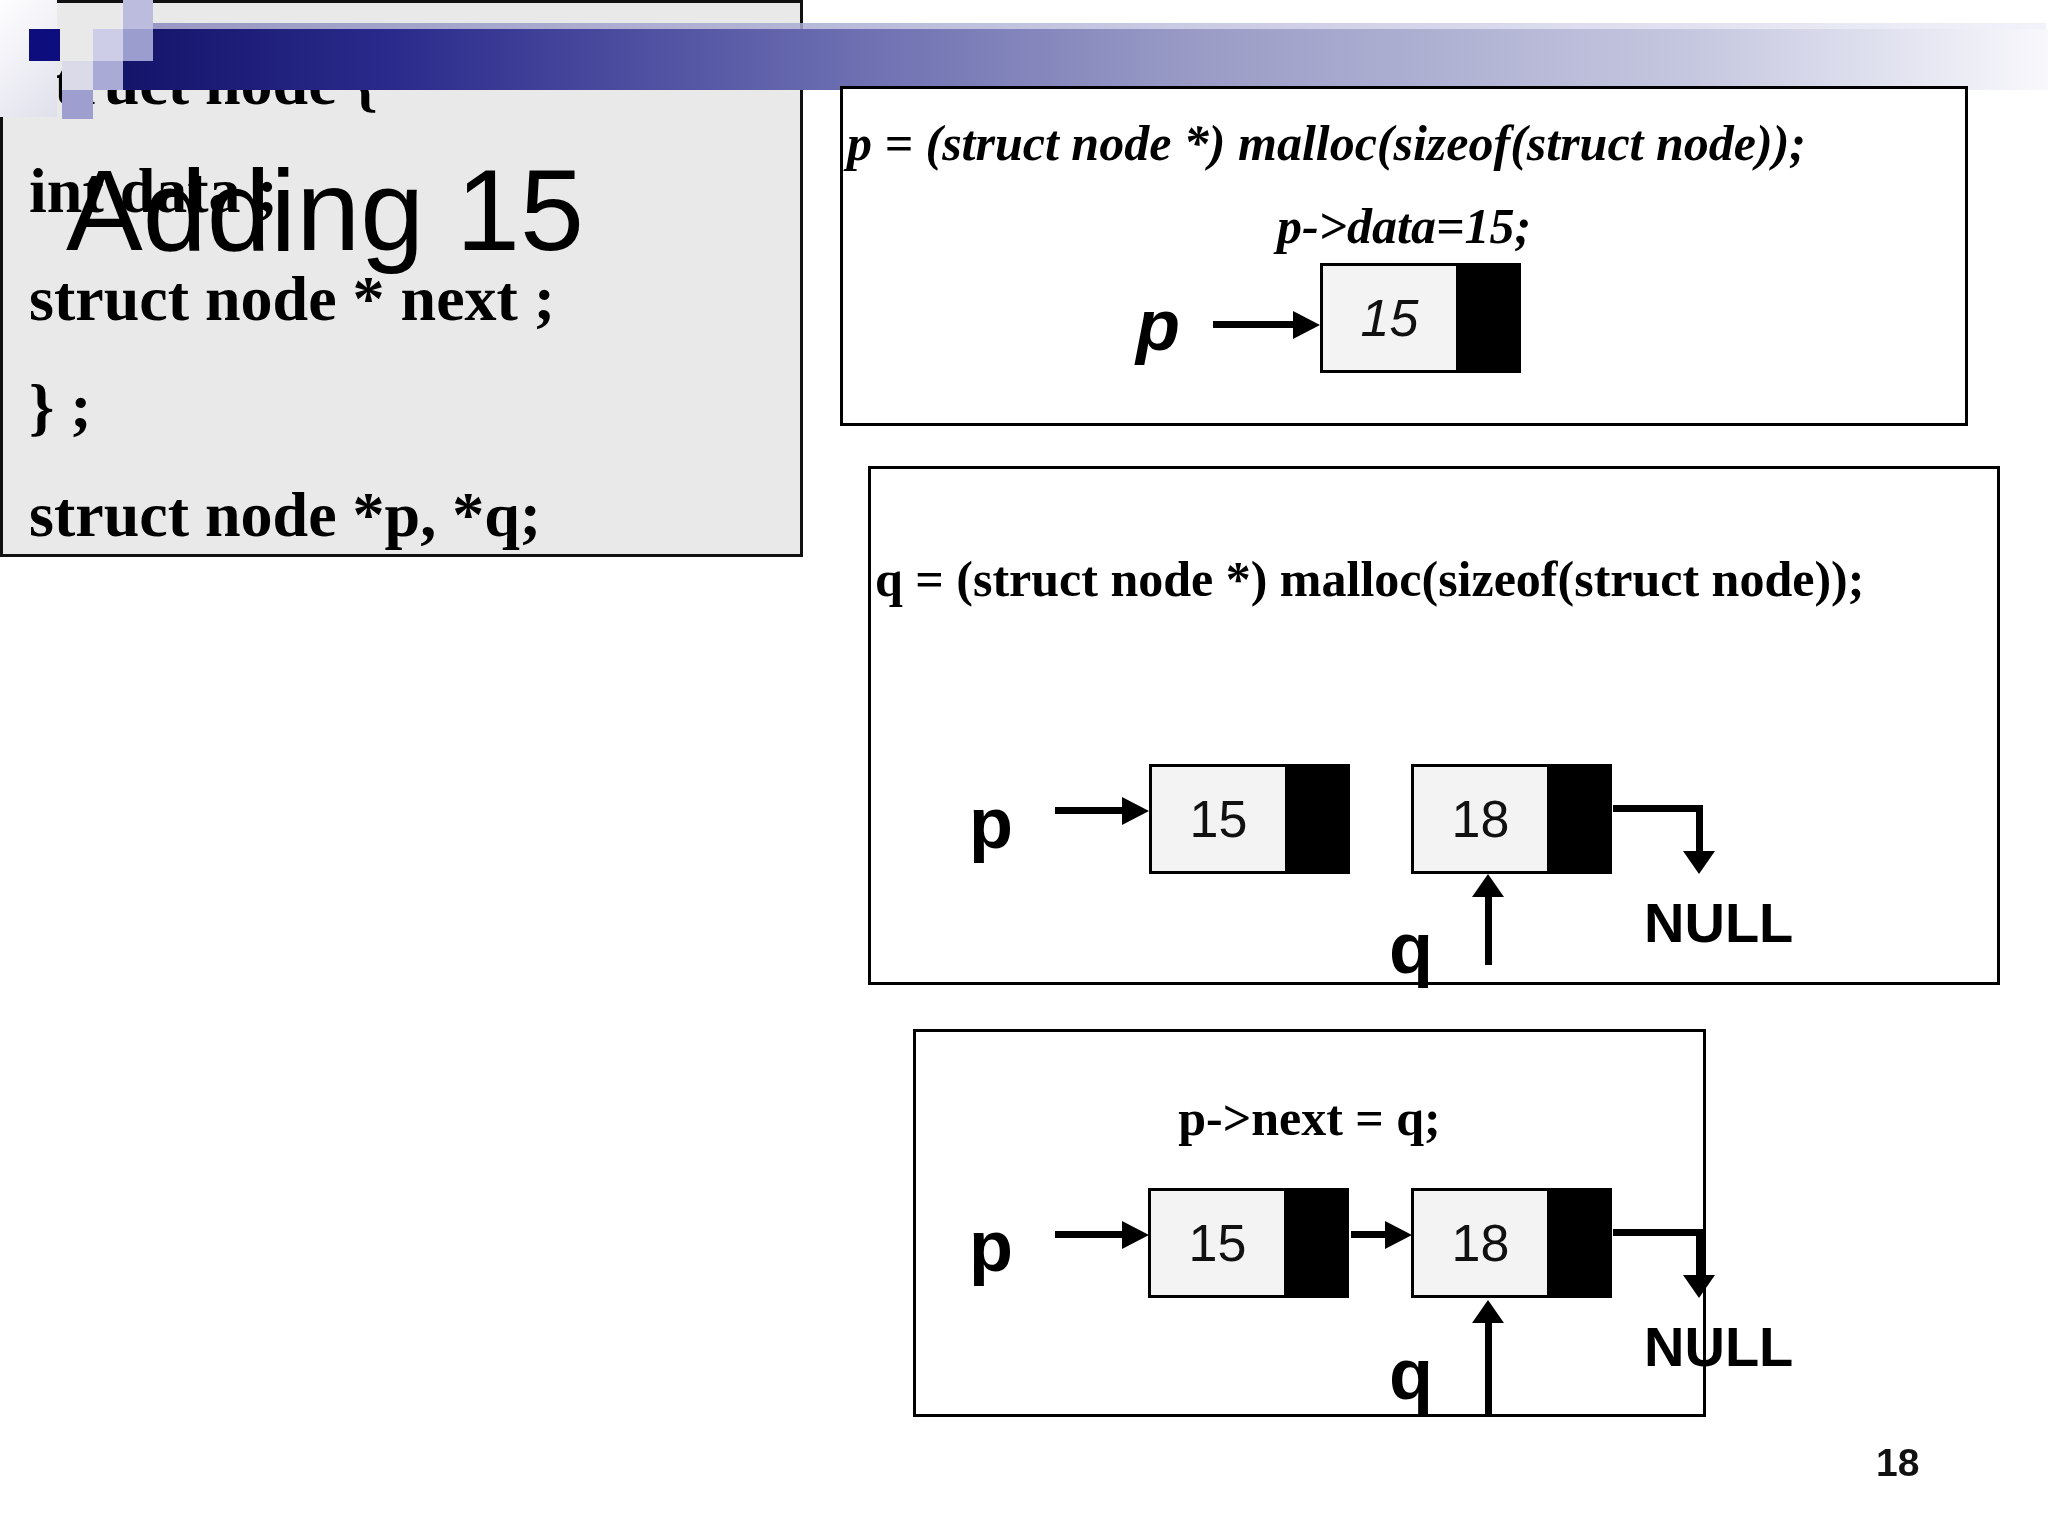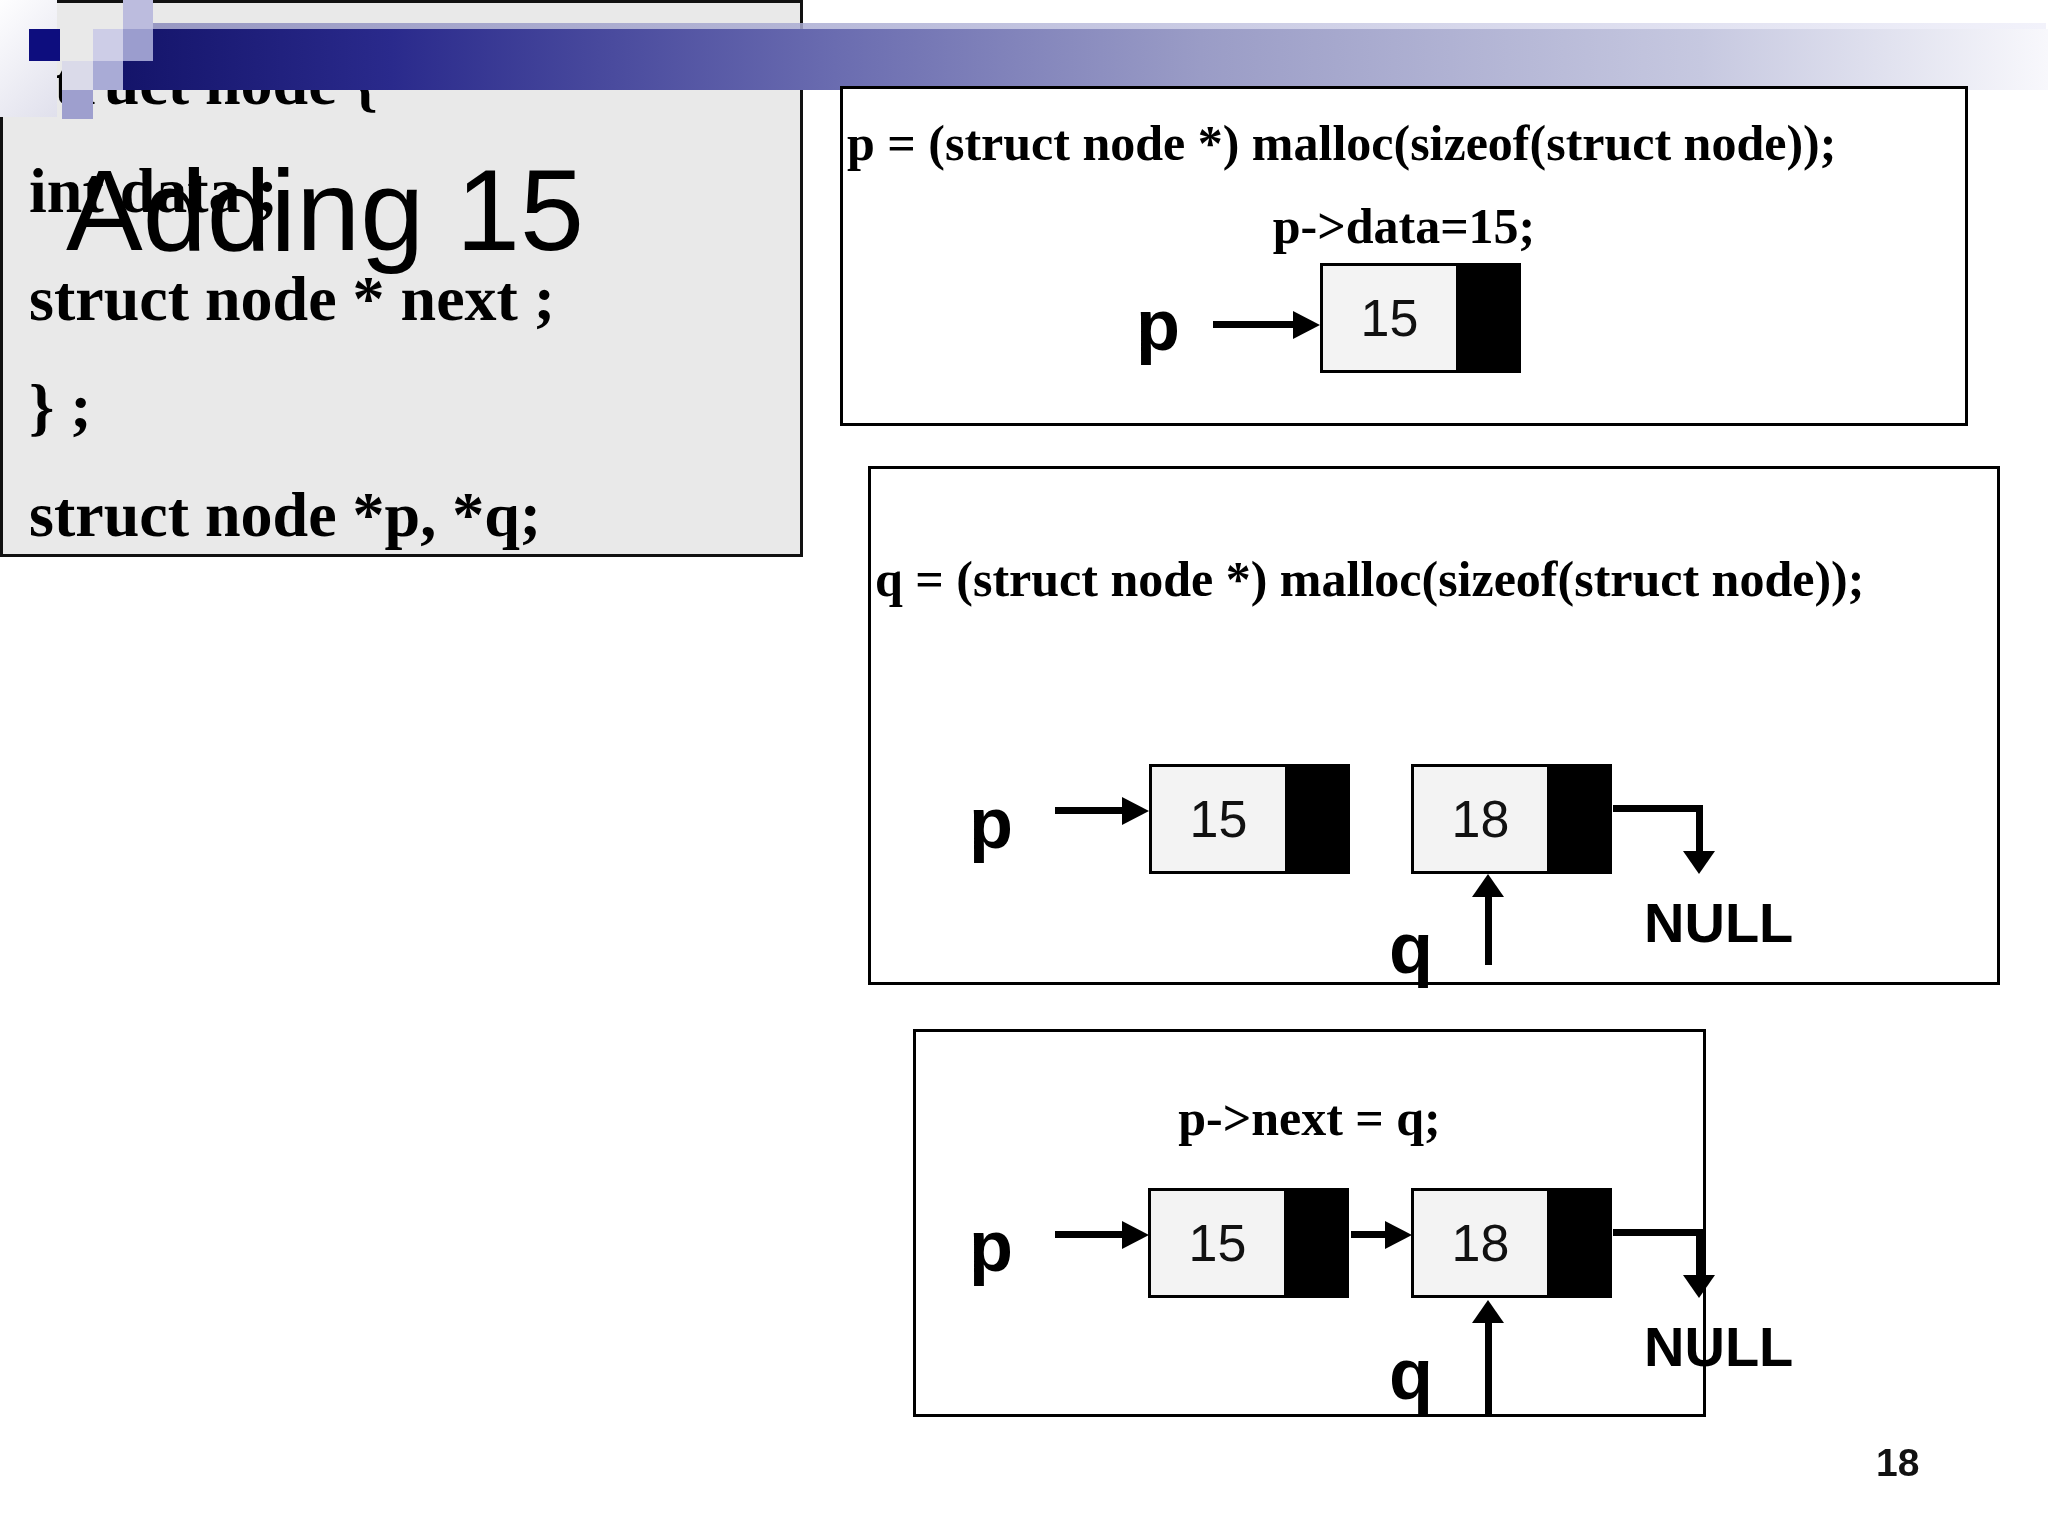--- a/index.html
+++ b/index.html
@@ -63,21 +63,21 @@
   <div class="title-line" style="top:141px;">Adding 15</div>
 
   <div id="code-box">
     <div class="codeline">struct node {</div>
     <div class="codeline indent">int data ;</div>
     <div class="codeline indent">struct node * next ;</div>
     <div class="codeline">} ;</div>
     <div class="codeline">struct node *p, *q;</div>
   </div>
 
-  <div class="frame" style="left:840px;top:86px;width:1128px;height:340px;">
+  <div class="frame" style="left:840px;top:86px;width:1128px;height:340px;font-style:italic;">
     <div class="stepcode" style="top:26px;">p = (struct node *) malloc(sizeof(struct node));</div>
     <div class="stepcode center" style="top:109px;">p-&gt;data=15;</div>
     <div class="ptr-label" style="left:293px;top:200px;">p</div>
     <div class="hline" style="left:370px;top:232px;width:80px;"></div>
     <div class="ah-r" style="left:450px;top:222px;"></div>
     <div class="node" style="left:477px;top:174px;">
       <div class="node-val">15</div>
       <div class="node-ptr"></div>
     </div>
   </div>

